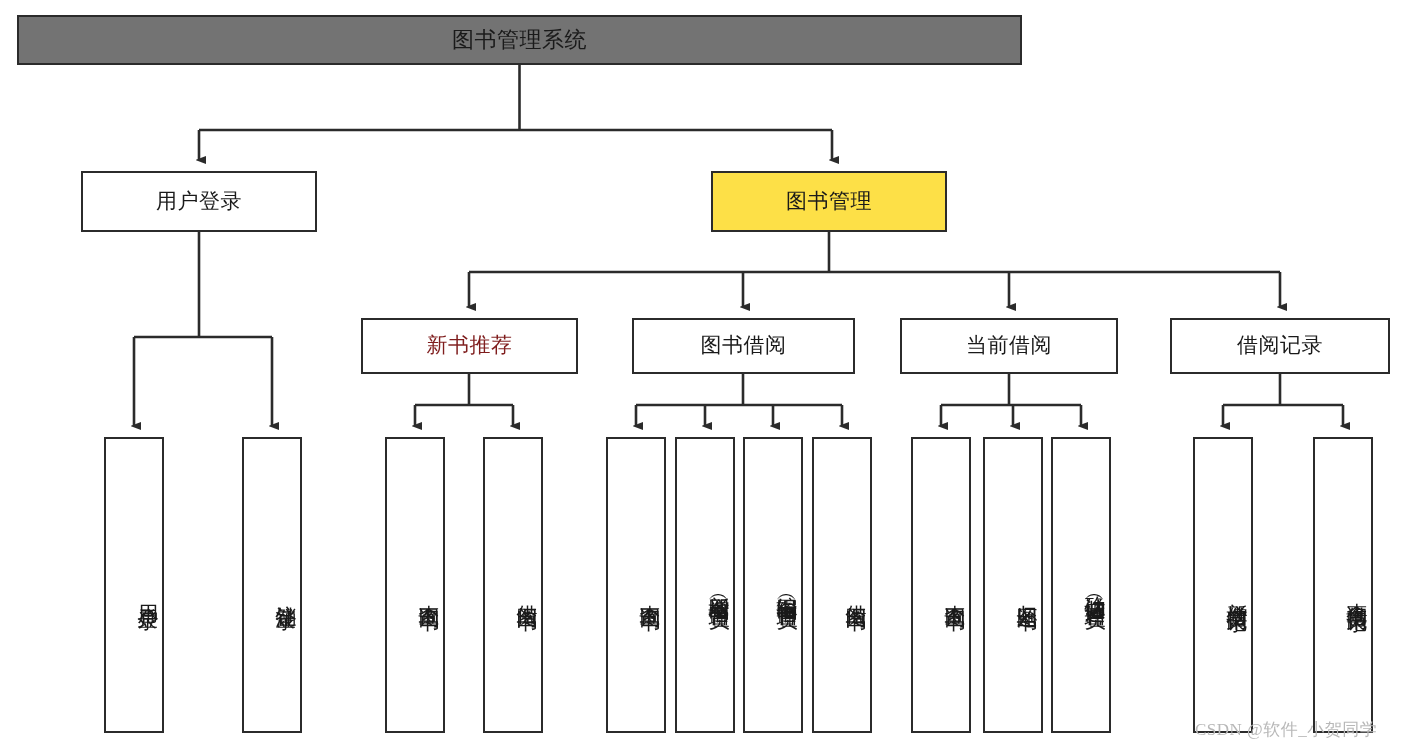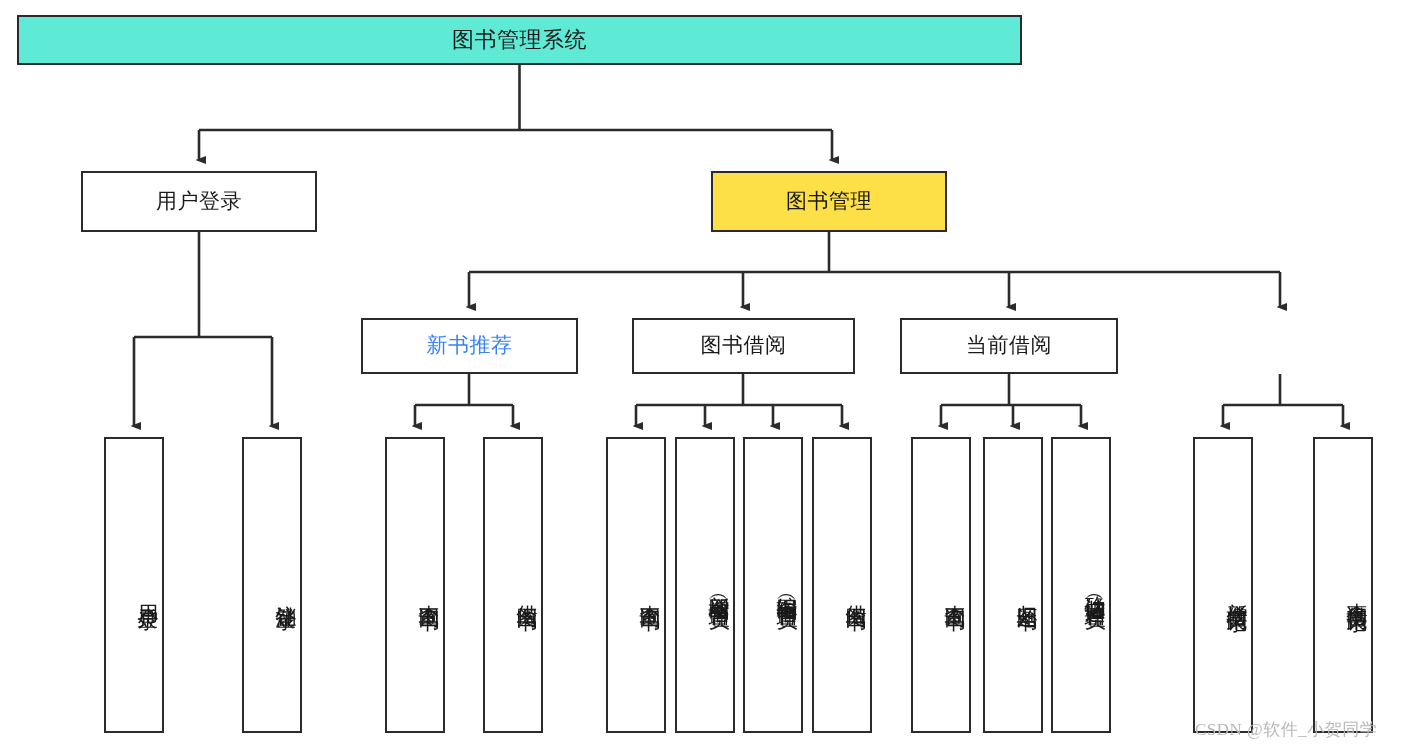--- a/index.html
+++ b/index.html
@@ -116,28 +116,29 @@
       <path d="M1013,405 L1013,426" marker-end="url(#arrow)"></path>
       <path d="M1081,405 L1081,426" marker-end="url(#arrow)"></path>
 
       <path d="M1280,374 L1280,405"></path>
       <path d="M1223,405 L1343,405"></path>
       <path d="M1223,405 L1223,426" marker-end="url(#arrow)"></path>
       <path d="M1343,405 L1343,426" marker-end="url(#arrow)"></path>
     </g>
   </svg>
 
-  <div class="node horiz root" style="left: 17px; top: 15px; width: 1005px; height: 50px; border-color: rgb(43, 43, 43); background: #5eead4; color: rgb(26, 26, 26);">图书管理系统</div>
+  <div class="node horiz root" style="left: 17px; top: 15px; width: 1005px; height: 50px; border-color: rgb(43, 43, 43); background: #737373; color: rgb(26, 26, 26);">图书管理系统</div>
 
   <div class="node horiz" style="left: 81px; top: 171px; width: 236px; height: 61px; border-color: rgb(43, 43, 43); background: rgb(255, 255, 255); color: rgb(26, 26, 26);">用户登录</div>
   <div class="node horiz" style="left: 711px; top: 171px; width: 236px; height: 61px; border-color: rgb(43, 43, 43); background: #fde047; color: rgb(26, 26, 26);">图书管理</div>
 
-  <div class="node horiz" style="left: 361px; top: 318px; width: 217px; height: 56px; border-color: rgb(43, 43, 43); background: rgb(255, 255, 255); color: #3b82f6;">新书推荐</div>
+  <div class="node horiz" style="left: 361px; top: 318px; width: 217px; height: 56px; border-color: rgb(43, 43, 43); background: rgb(255, 255, 255); color: #7f1d1d;">新书推荐</div>
   <div class="node horiz" style="left: 900px; top: 318px; width: 218px; height: 56px; border-color: rgb(43, 43, 43); background: rgb(255, 255, 255); color: rgb(26, 26, 26);">当前借阅</div>
   <div class="node horiz" style="left: 632px; top: 318px; width: 223px; height: 56px; border-color: rgb(43, 43, 43); background: rgb(255, 255, 255); color: rgb(26, 26, 26);">图书借阅</div>
+  <div class="node horiz" style="left: 1170px; top: 318px; width: 220px; height: 56px; border-color: rgb(43, 43, 43); background: rgb(255, 255, 255); color: rgb(26, 26, 26);">借阅记录</div>
 
   <div class="node vert" style="left: 104px; top: 437px; width: 60px; height: 296px; border-color: rgb(43, 43, 43); background: rgb(255, 255, 255); color: rgb(26, 26, 26);">用户登录</div>
   <div class="node vert" style="left: 242px; top: 437px; width: 60px; height: 296px; border-color: rgb(43, 43, 43); background: rgb(255, 255, 255); color: rgb(26, 26, 26);">注销登录</div>
   <div class="node vert" style="left: 385px; top: 437px; width: 60px; height: 296px; border-color: rgb(43, 43, 43); background: rgb(255, 255, 255); color: rgb(26, 26, 26);">查询图书</div>
   <div class="node vert" style="left: 483px; top: 437px; width: 60px; height: 296px; border-color: rgb(43, 43, 43); background: rgb(255, 255, 255); color: rgb(26, 26, 26);">借阅图书</div>
   <div class="node vert" style="left: 606px; top: 437px; width: 60px; height: 296px; border-color: rgb(43, 43, 43); background: rgb(255, 255, 255); color: rgb(26, 26, 26);">查询图书</div>
   <div class="node vert tall" style="left: 675px; top: 437px; width: 60px; height: 296px; border-color: rgb(43, 43, 43); background: rgb(255, 255, 255); color: rgb(26, 26, 26);">新增图书（管理员）</div>
   <div class="node vert tall" style="left: 743px; top: 437px; width: 60px; height: 296px; border-color: rgb(43, 43, 43); background: rgb(255, 255, 255); color: rgb(26, 26, 26);">编辑图书（管理员）</div>
   <div class="node vert" style="left: 812px; top: 437px; width: 60px; height: 296px; border-color: rgb(43, 43, 43); background: rgb(255, 255, 255); color: rgb(26, 26, 26);">借阅图书</div>
   <div class="node vert" style="left: 911px; top: 437px; width: 60px; height: 296px; border-color: rgb(43, 43, 43); background: rgb(255, 255, 255); color: rgb(26, 26, 26);">查询图书</div>

